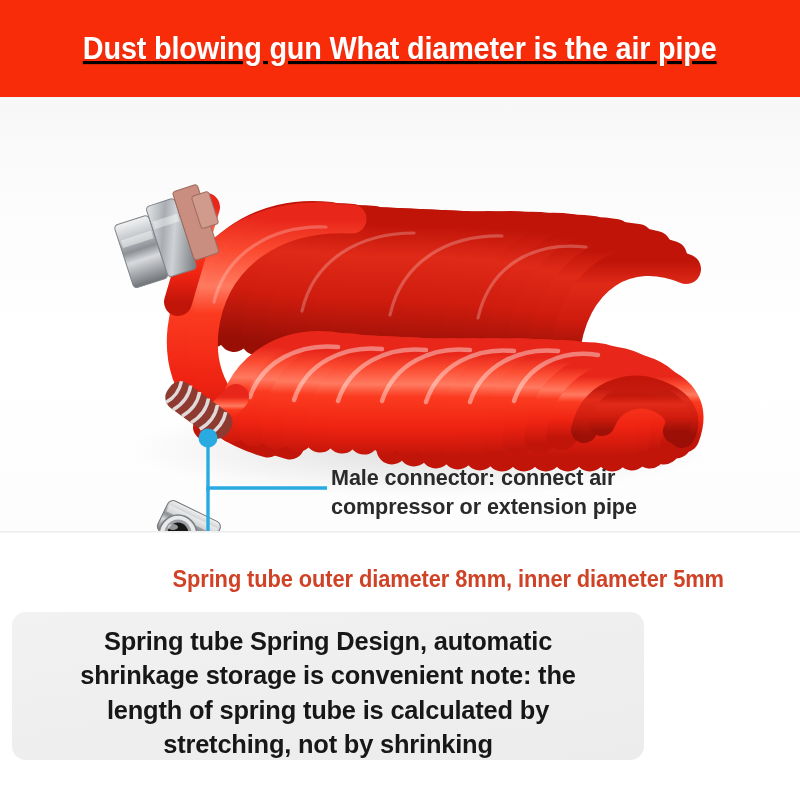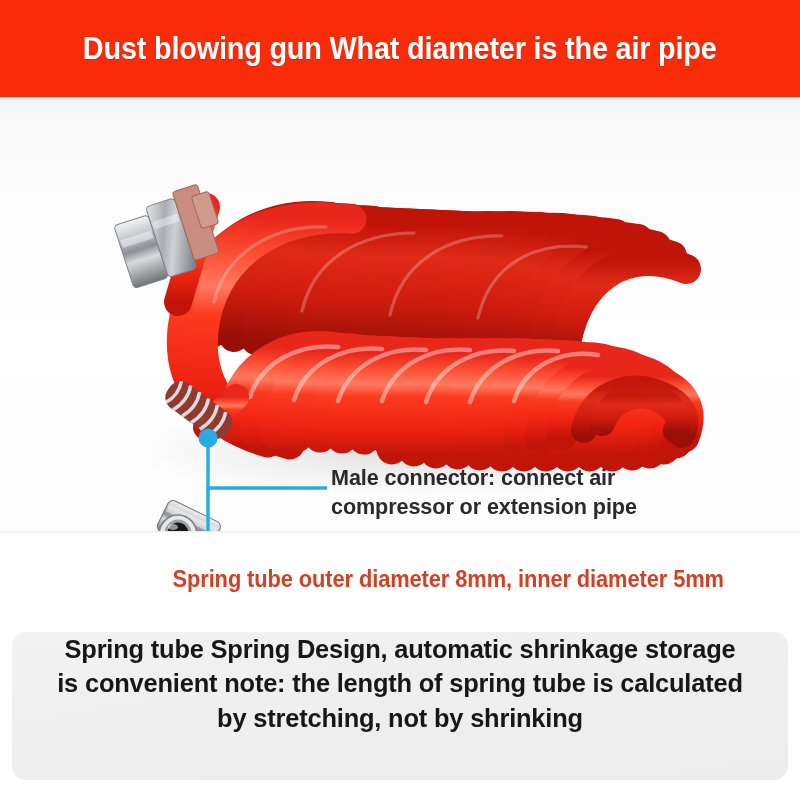--- a/index.html
+++ b/index.html
@@ -29,20 +29,21 @@
     left: 0;
     top: 0;
     width: 800px;
     height: 97px;
     background: #f92c0a;
     display: flex;
     align-items: center;
     justify-content: center;
     box-sizing: border-box;
     padding: 0 40px;
+    text-decoration: underline;
   }
   .header-title {
     color: #ffffff;
     font-family: "Liberation Sans Narrow", "Liberation Sans", sans-serif;
     font-size: 31px;
     font-weight: bold;
     line-height: 1.22;
     text-align: center;
     letter-spacing: -0.2px;
     transform: scaleX(0.93);
@@ -121,30 +122,30 @@
     font-weight: bold;
     letter-spacing: -0.1px;
     text-align: center;
     transform: scaleX(0.95);
   }
 
   
   .note-box {
     position: absolute;
     left: 12px;
-    top: 632px;
-    width: 776px;
+    top: 612px;
+    width: 632px;
     height: 148px;
     box-sizing: border-box;
     background: linear-gradient(170deg, #f2f2f2 0%, #efefef 40%, #ececec 100%);
     border-radius: 14px;
     display: flex;
     align-items: flex-start;
     justify-content: center;
-    padding: 0 26px 0 26px;
+    padding: 12px 26px 0 26px;
   }
   .note-text {
     color: #171717;
     font-family: "Liberation Sans Narrow", "Liberation Sans", sans-serif;
     font-size: 26.5px;
     font-weight: bold;
     line-height: 1.3;
     text-align: center;
     letter-spacing: -0.2px;
     transform: scaleX(0.96);

